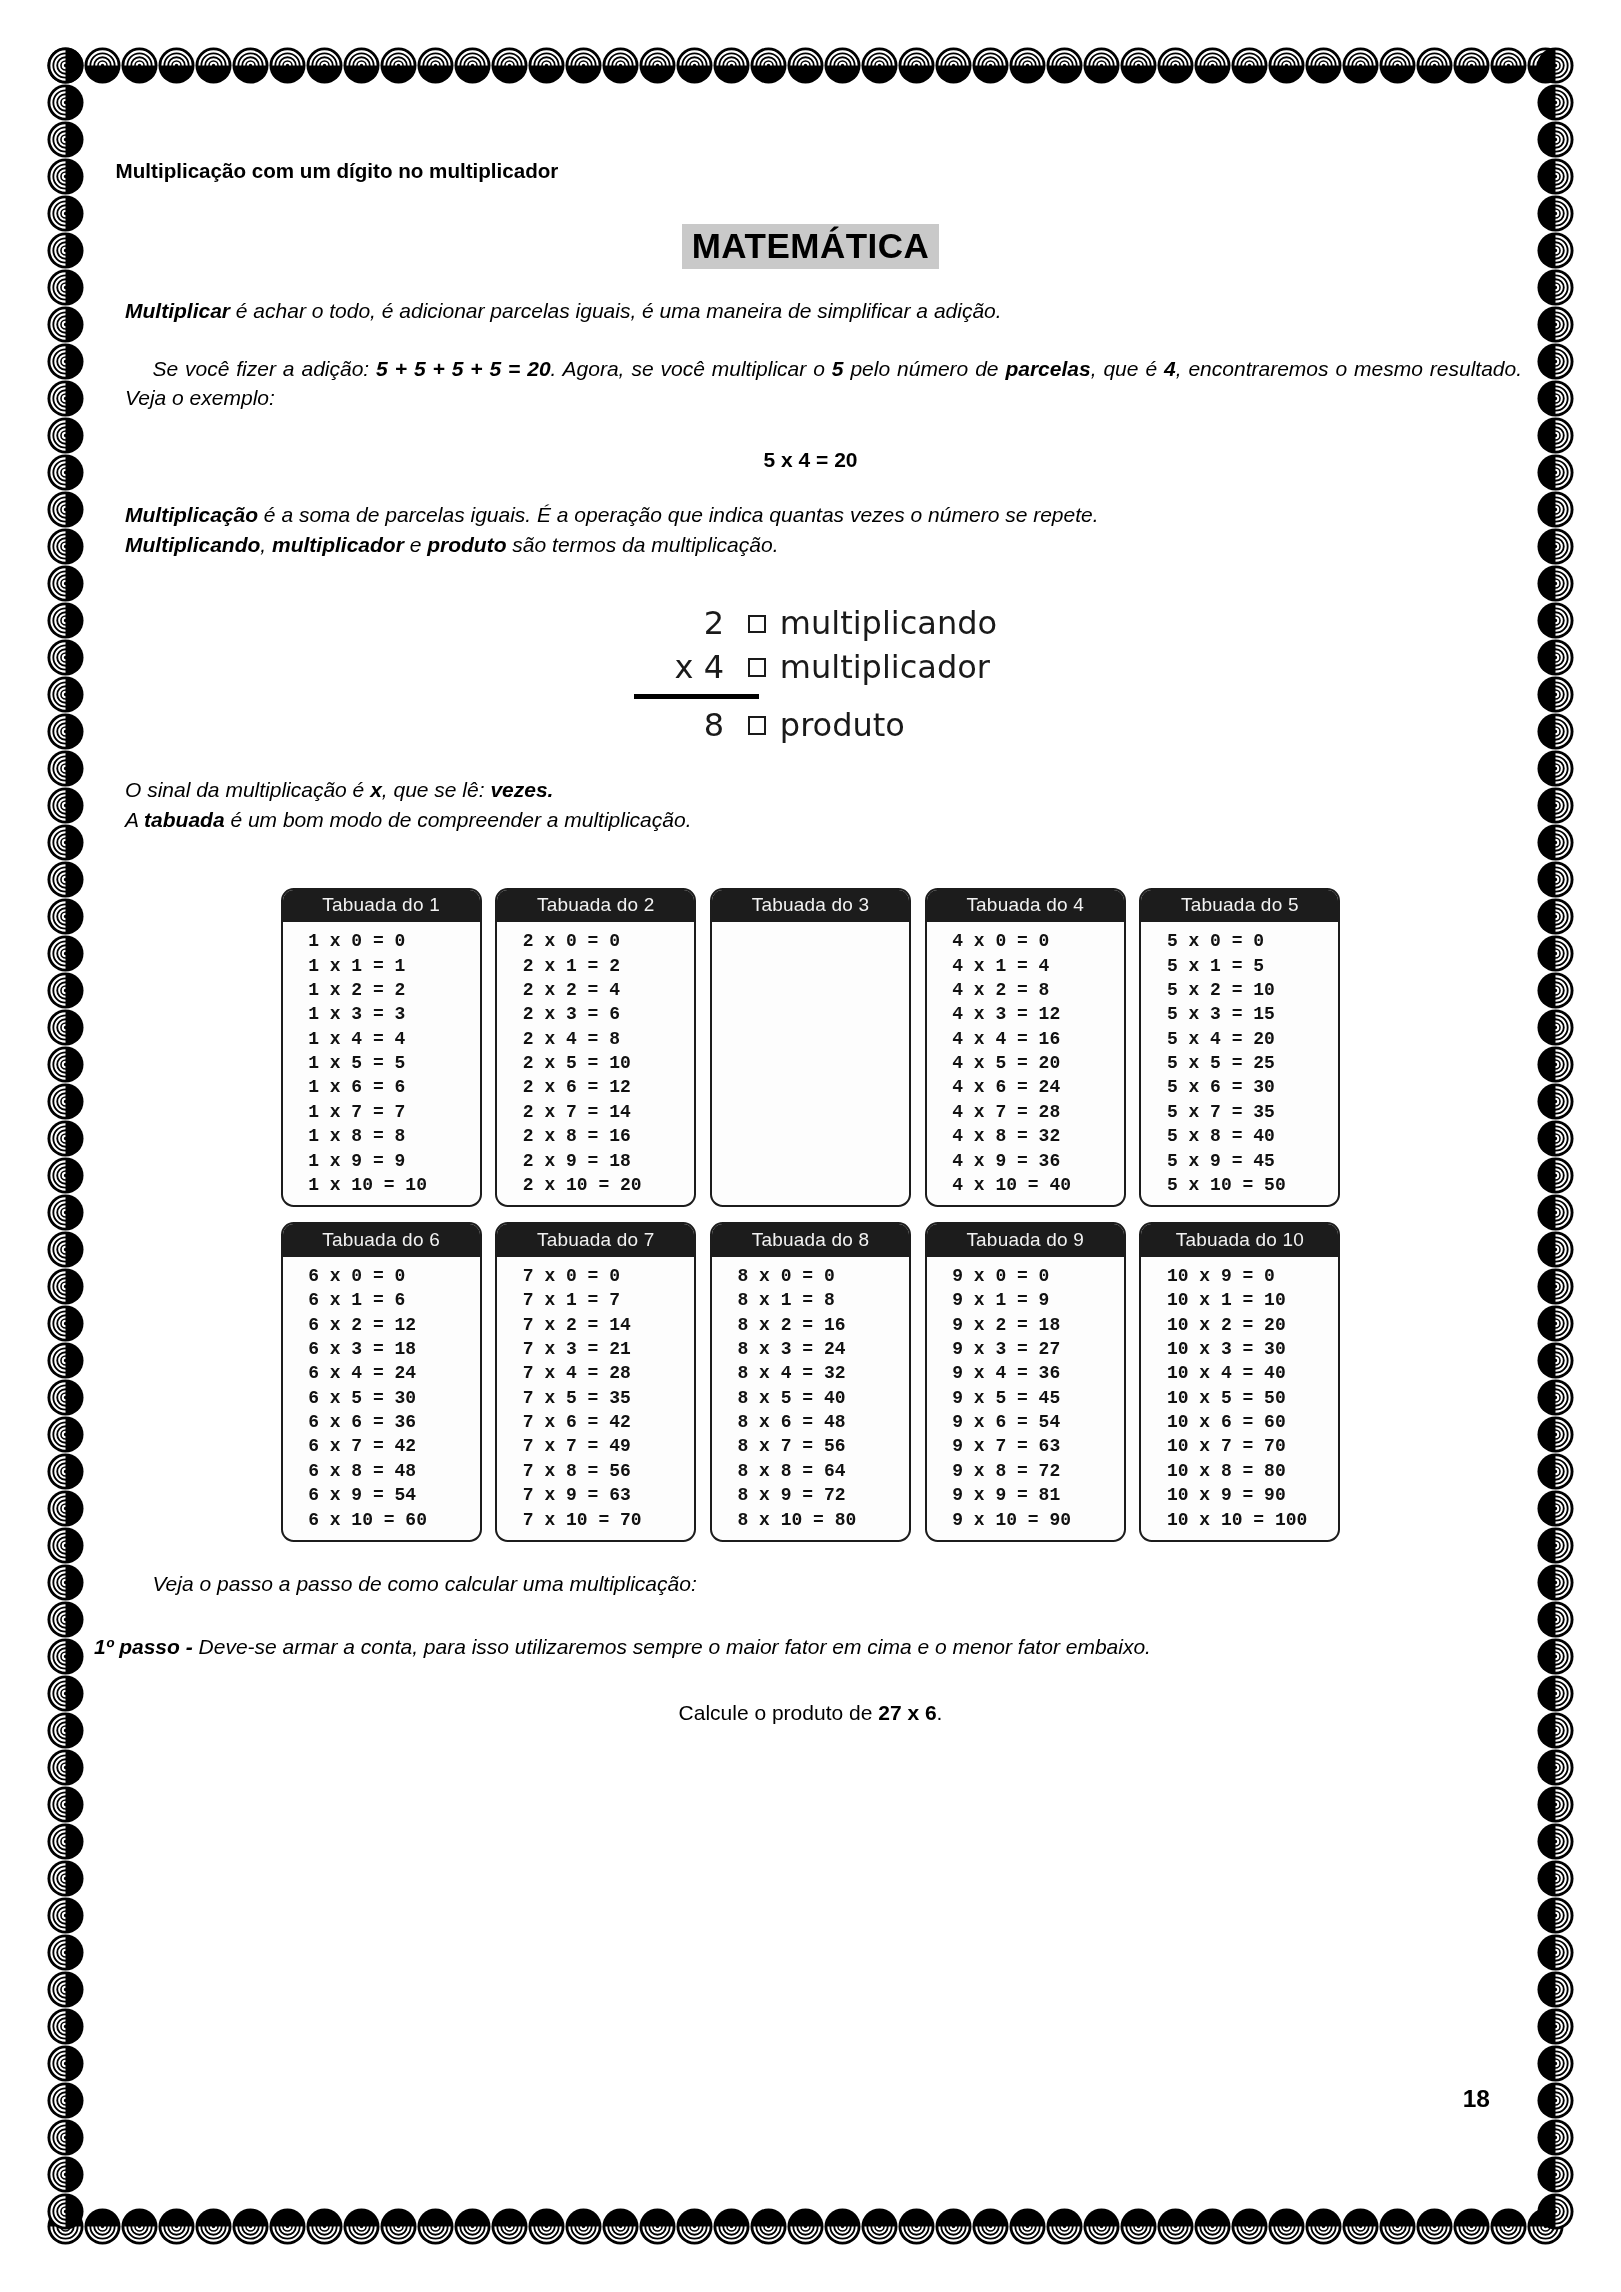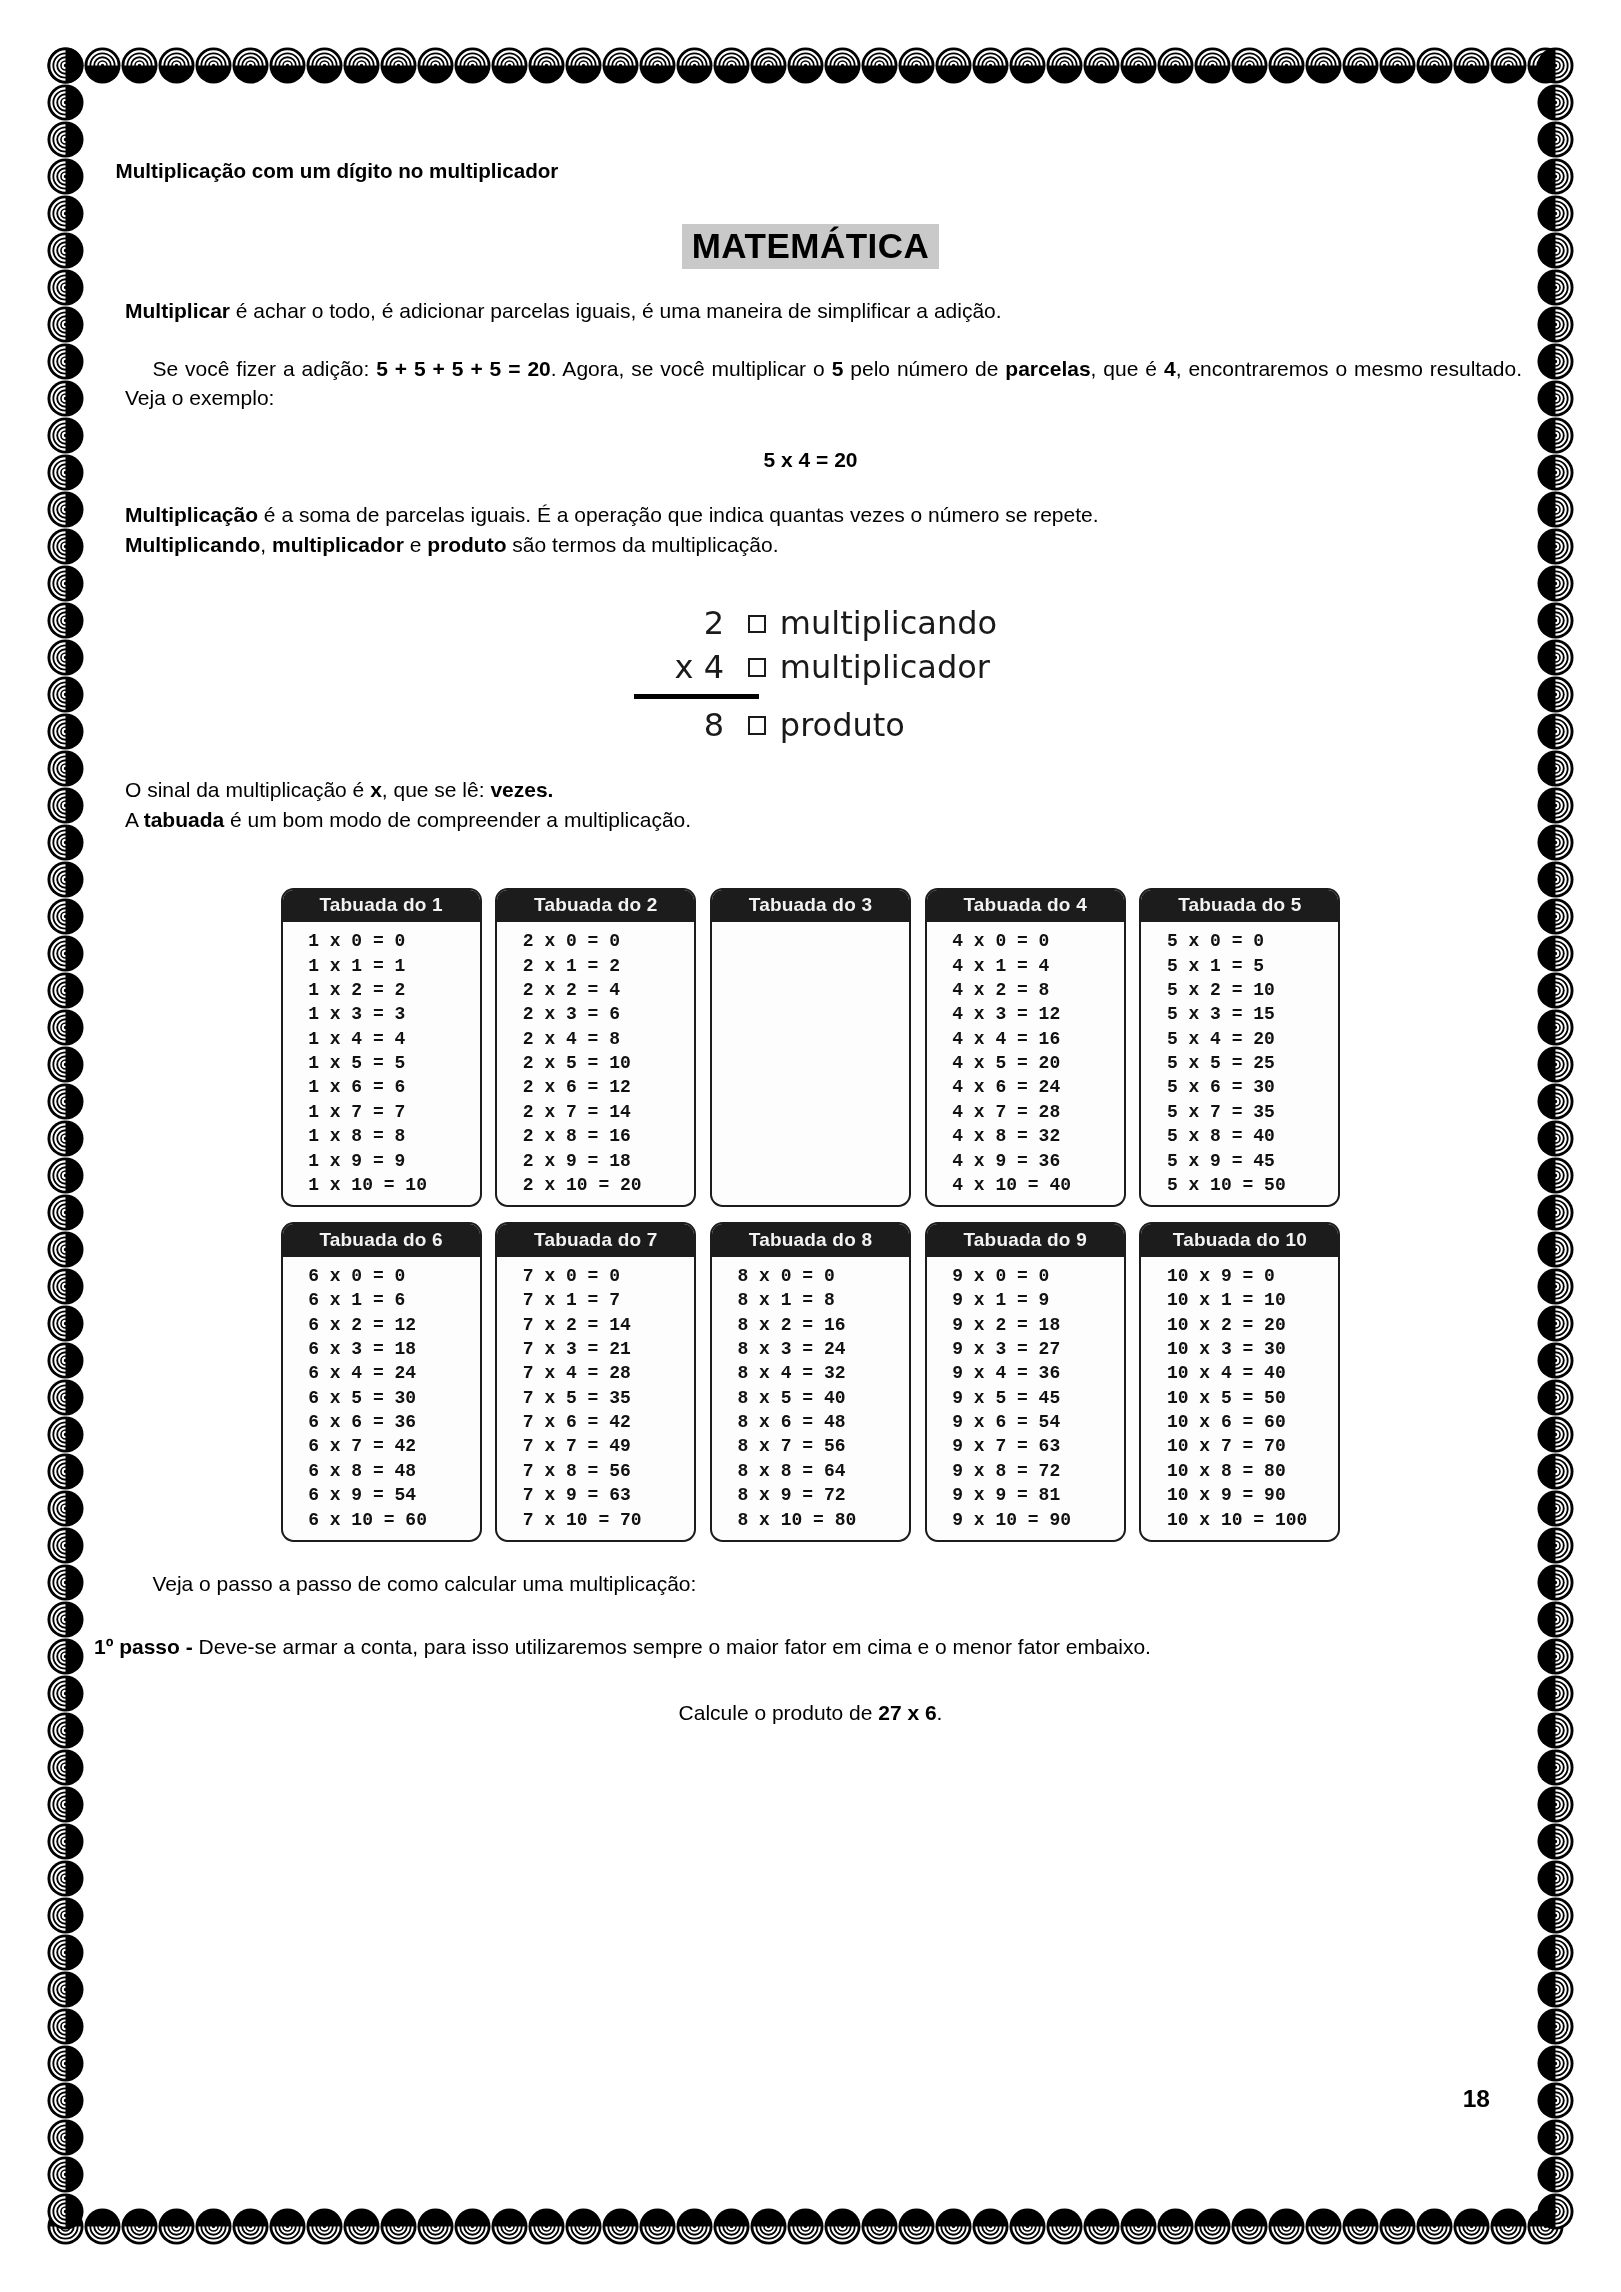--- a/index.html
+++ b/index.html
@@ -57,20 +57,21 @@
     font-weight: bold;
   }
 
   
   .para {
     font-size: 21px;
     line-height: 1.42;
     margin-top: 27.4px;
     margin-left: 31px;
     margin-right: 5px;
+    font-style: italic;
   }
   .para.indent { text-indent: 27.4px; }
   .para.justify { text-align: justify; }
   .centered { text-align: center; font-weight: bold; font-size: 21px; margin-top: 35px; }
   .centered.normal { font-weight: normal; }
   b { font-weight: bold; }
 
   
   #terms-diagram {
     margin-top: 43px;
@@ -118,21 +119,21 @@
     width: 201px;
     border: 2.9px solid #1c1c1c;
     border-radius: 12.7px;
     background: #fdfdfd;
     overflow: hidden;
   }
   .tabuada-header {
     background: #1c1c1c;
     color: #f2f2f2;
     font-size: 19px;
-    font-weight: bold;
+    font-weight: normal;
     text-align: center;
     padding: 4.9px 0 5.9px 0;
     letter-spacing: 0.2px;
   }
   .tabuada-body {
     padding: 6.9px 0 7.8px 25.5px;
     font-family: Liberation Mono, monospace;
   }
   .tabuada-line {
     font-size: 18px;

